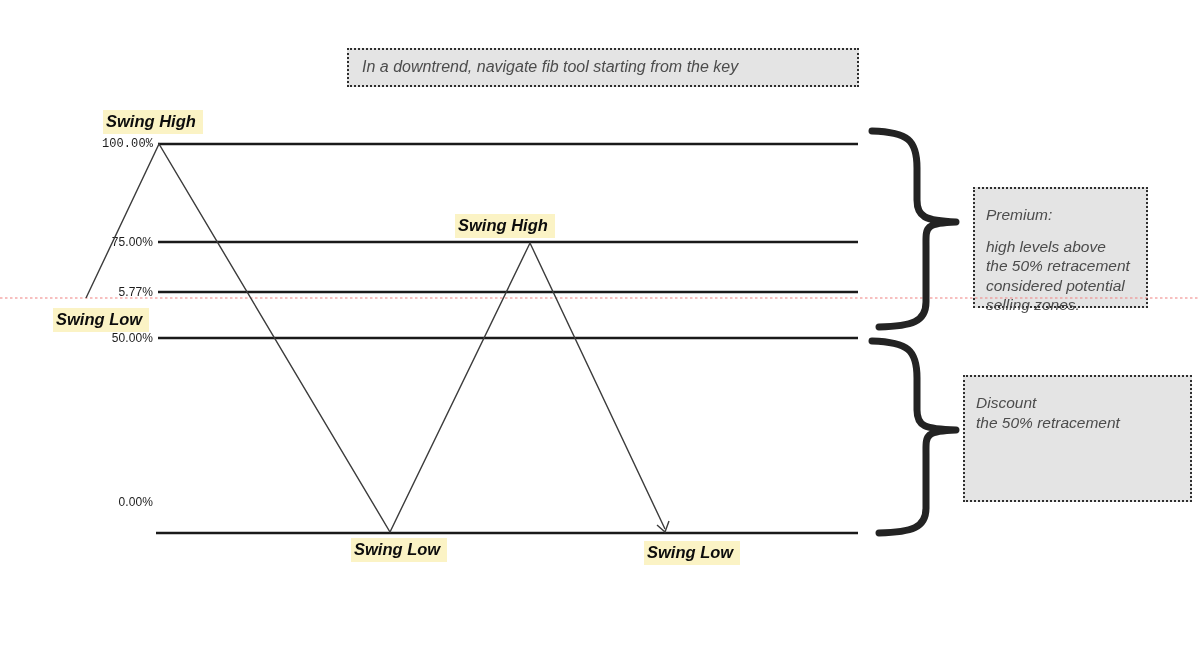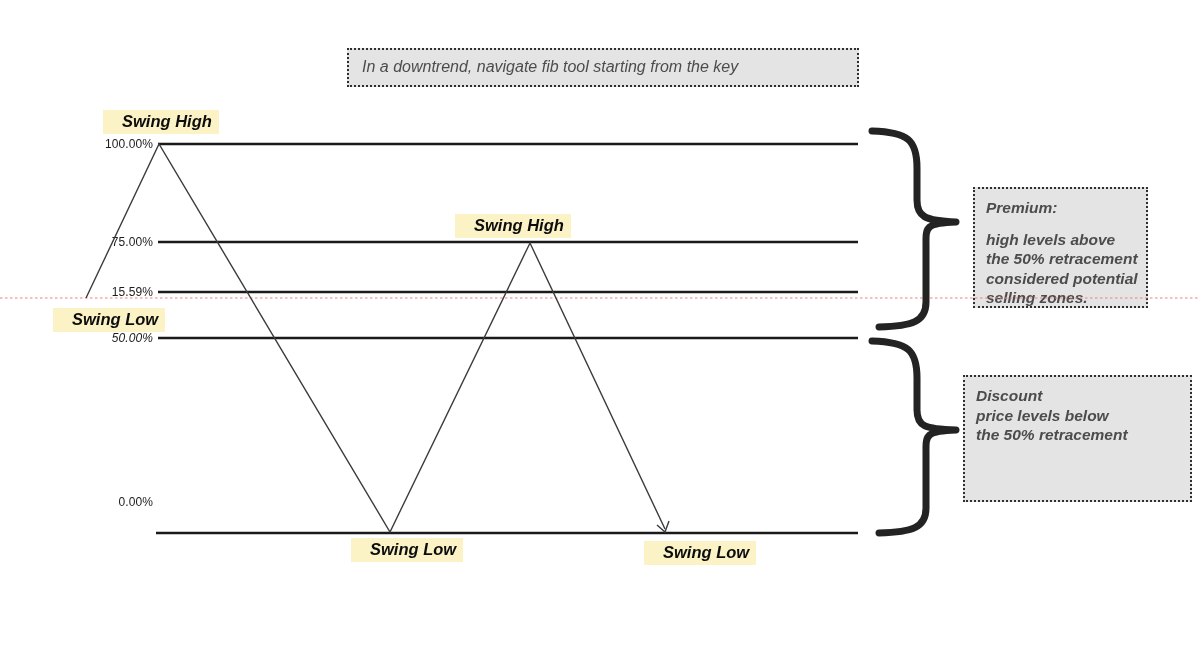--- a/index.html
+++ b/index.html
@@ -12,80 +12,79 @@
   .note-box{
     position:absolute;left:347px;top:48px;width:512px;box-sizing:border-box;
     background:#e4e4e4;border:2px dotted #2e2e2e;
     padding:7px 18px 8px 13px;
     font-style:italic;font-size:16px;line-height:20px;color:#4c4c4c;
   }
 
   .side-box{
     position:absolute;box-sizing:border-box;background:#e4e4e4;
     border:2px dotted #2e2e2e;font-style:italic;color:#4c4c4c;
-    font-size:15.5px;line-height:19.5px;padding:9px 8px 10px 11px;font-weight:bold;
+    font-size:15.5px;line-height:19.5px;padding:16px 8px 10px 11px;
   }
   .premium-box{left:973px;top:187px;width:175px;height:121px;}
   .discount-box{left:963px;top:375px;width:229px;height:127px;}
   .side-box .gap{height:12px;}
 
   .swing-label{
     position:absolute;background:#fbf3c5;color:#0c0c0c;
     font-size:16.5px;font-weight:bold;font-style:italic;
-    padding:2px 7px 3px 19px;white-space:nowrap;
+    padding:2px 7px 3px 3px;white-space:nowrap;
   }
   .swing-high-1{left:103px;top:110px;}
   .swing-low-left{left:53px;top:308px;}
   .swing-high-2{left:455px;top:214px;}
   .swing-low-1{left:351px;top:538px;}
   .swing-low-2{left:644px;top:541px;}
 
   .fib-label{
     position:absolute;left:0;width:153px;text-align:right;
     font-size:12px;color:#1c1c1c;letter-spacing:.1px;
   }
-  .lvl-100{top:137px;}
+  .lvl-100{top:137px;font-family:Liberation Mono, monospace;}
   .lvl-75{top:235px;}
   .lvl-618{top:285px;}
-  .lvl-50{top:331px;font-style:italic;}
+  .lvl-50{top:331px;}
   .lvl-0{top:495px;}
 </style>
 </head>
 <body>
 
 <div class="stage">
 
   <div class="note-box">
     <div>In a downtrend, navigate fib tool starting from the key</div>
   </div>
 
   <div class="fib-label lvl-100">100.00%</div>
   <div class="fib-label lvl-75">75.00%</div>
-  <div class="fib-label lvl-618">15.59%</div>
+  <div class="fib-label lvl-618">5.77%</div>
   <div class="fib-label lvl-50">50.00%</div>
   <div class="fib-label lvl-0">0.00%</div>
 
   <div class="swing-label swing-high-1">Swing High</div>
   <div class="swing-label swing-low-left">Swing Low</div>
   <div class="swing-label swing-high-2">Swing High</div>
   <div class="swing-label swing-low-1">Swing Low</div>
   <div class="swing-label swing-low-2">Swing Low</div>
 
   <div class="side-box premium-box">
     <div>Premium:</div>
     <div class="gap"></div>
     <div>high levels above</div>
     <div>the 50% retracement</div>
     <div>considered potential</div>
     <div>selling zones.</div>
   </div>
 
   <div class="side-box discount-box">
     <div>Discount</div>
-    <div>price levels below</div>
     <div>the 50% retracement</div>
   </div>
 
   <svg class="overlay" width="1200" height="667" viewBox="0 0 1200 667">
 
     <line x1="158" y1="144" x2="858" y2="144" stroke="#1a1a1a" stroke-width="2.6"></line>
     <line x1="158" y1="242" x2="858" y2="242" stroke="#1a1a1a" stroke-width="2.6"></line>
     <line x1="158" y1="292" x2="858" y2="292" stroke="#1a1a1a" stroke-width="2.6"></line>
     <line x1="158" y1="338" x2="858" y2="338" stroke="#1a1a1a" stroke-width="2.6"></line>
     <line x1="156" y1="533" x2="858" y2="533" stroke="#1a1a1a" stroke-width="2.6"></line>

